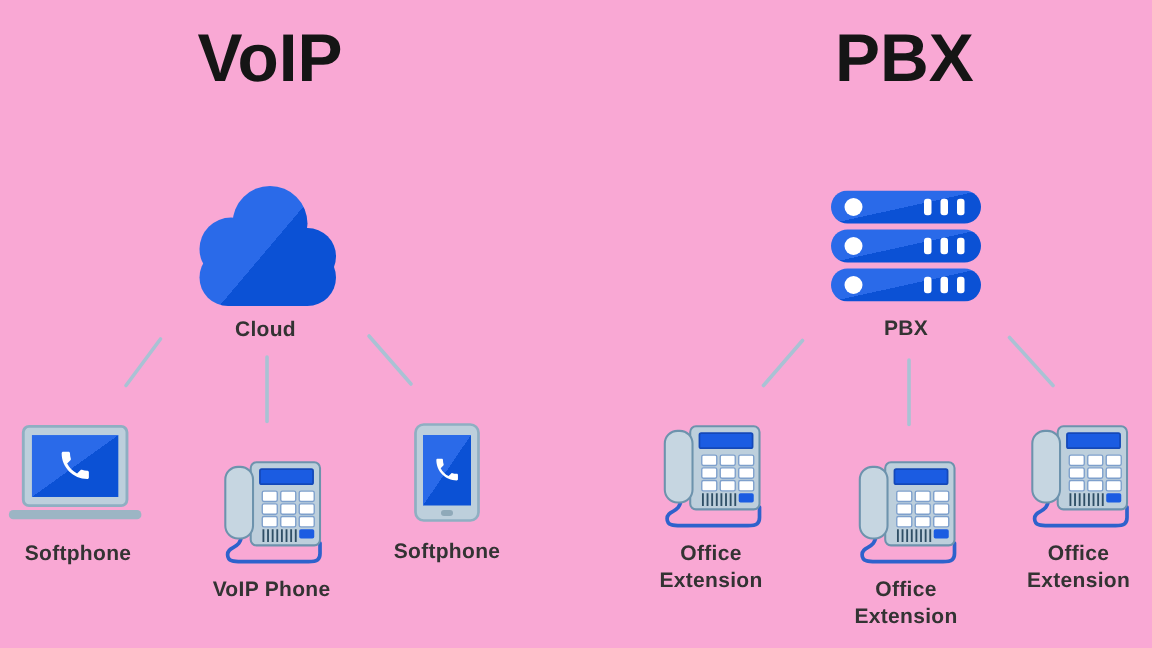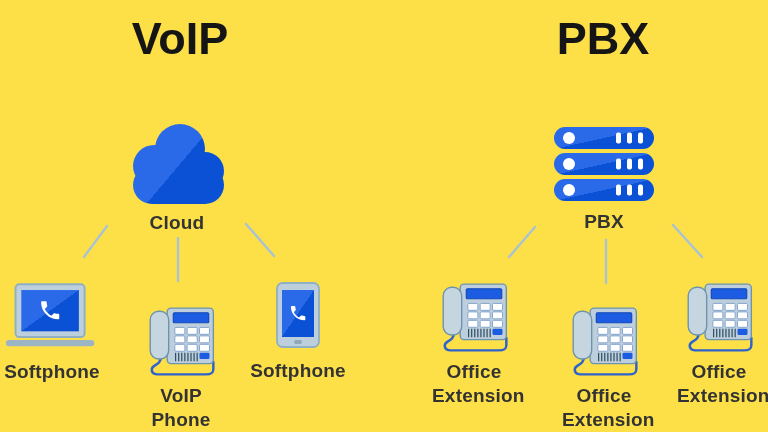--- a/index.html
+++ b/index.html
@@ -1,29 +1,29 @@
 <!DOCTYPE html>
 <html><head>
 <meta charset="utf-8">
 <style>
   html,body{margin:0;padding:0;background:#fff;}
   .canvas{
-    position:relative;width:768px;height:432px;background:#fde047;
+    position:relative;width:768px;height:432px;background:#f9a8d4;
     font-family:"Liberation Sans",sans-serif;overflow:hidden;
   }
   .title{
     position:absolute;top:13px;margin:0;transform:translateX(-50%);
     font-size:45px;font-weight:800;letter-spacing:0px;color:#151515;white-space:nowrap;
   }
   .title-left{left:180px}
   .title-right{left:603px}
   .node{position:absolute;text-align:center}
   .node svg{display:block;margin:0 auto}
   .label{
-    font-size:19px;font-weight:700;color:#333;line-height:1.25;letter-spacing:.2px;
+    font-size:14px;font-weight:700;color:#333;line-height:1.25;letter-spacing:.2px;
   }
   
   .n-cloud{left:118px;top:116px;width:118px}
   .n-cloud .label{margin-top:7px}
   .n-server{left:554px;top:127px;width:100px}
   .n-server .label{margin-top:9px}
   .n-laptop{left:2px;top:283px;width:100px}
   .n-laptop .label{margin-top:13px}
   .n-voipphone{left:131px;top:302px;width:100px}
   .n-voipphone .label{margin-top:5px}

